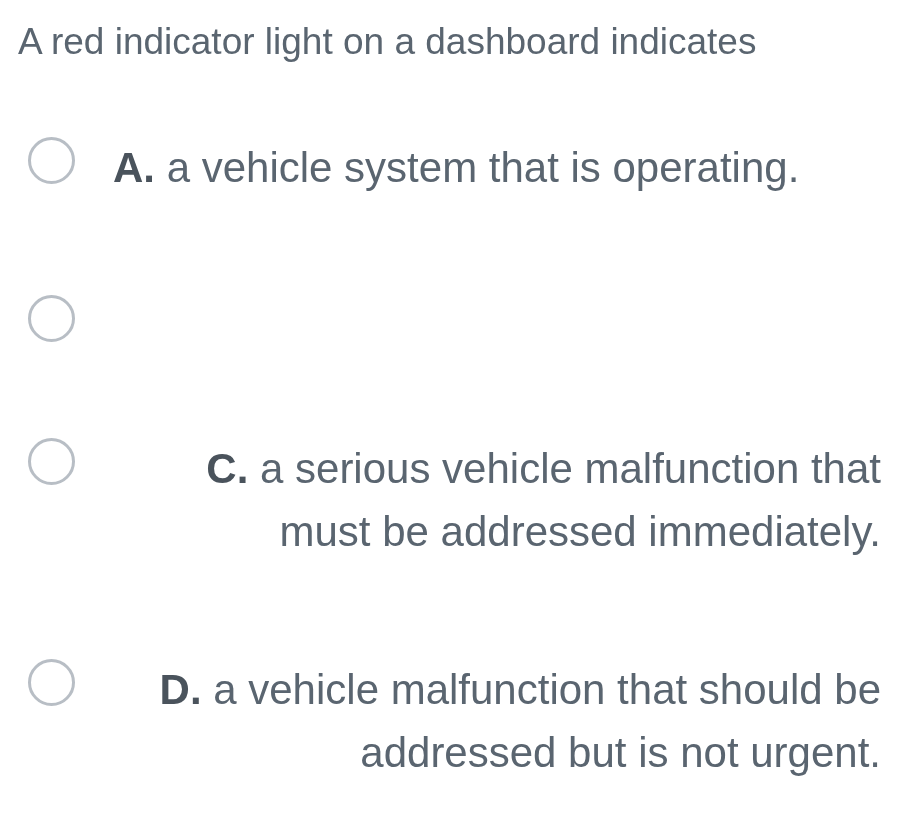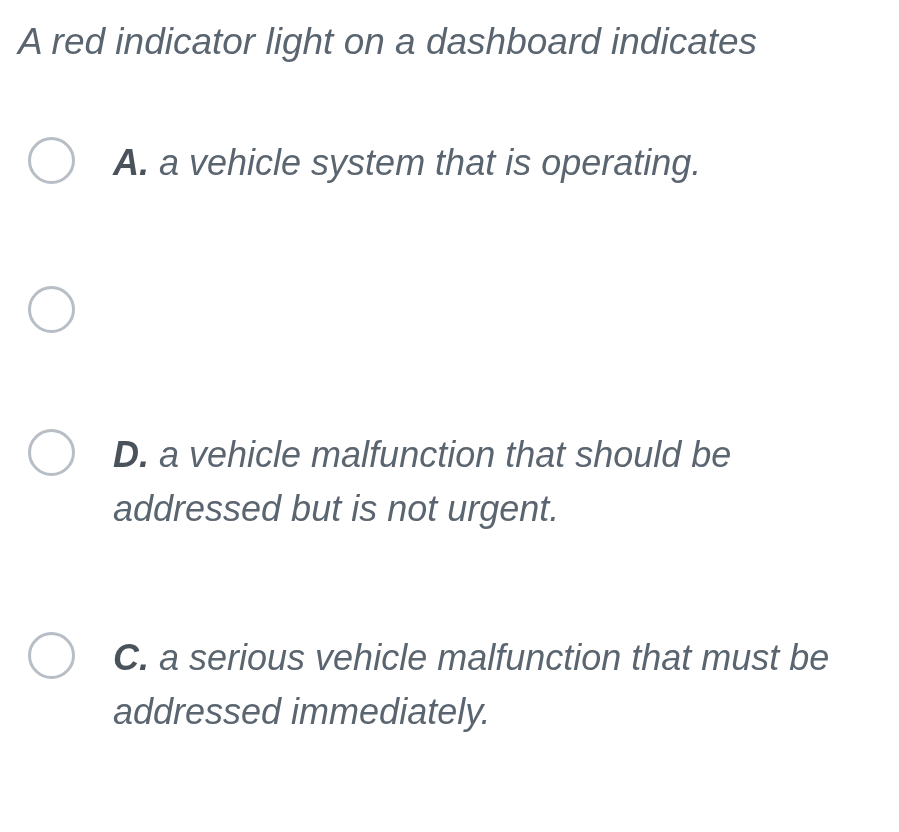--- a/index.html
+++ b/index.html
@@ -1,19 +1,18 @@
 <!DOCTYPE html>
 <html><head>
   <meta charset="utf-8">
   <style>
     * {
       margin: 0;
       padding: 0;
       box-sizing: border-box;
-      font-style: italic;
     }
     body {
       font-family: Arial, Helvetica, sans-serif;
       background: #ffffff;
       width: 899px;
       height: 832px;
       padding: 18px 18px 18px 18px;
     }
     .question-text {
       font-size: 37px;
@@ -36,24 +35,25 @@
     }
     .radio-circle {
       width: 47px;
       height: 47px;
       border: 3.5px solid #b8bec5;
       border-radius: 50%;
       flex-shrink: 0;
       margin-top: 1px;
     }
     .option-text {
-      font-size: 36px;
+      font-size: 42px;
       color: #5a6570;
       line-height: 1.5;
       font-weight: 400;
+      text-align: right;
     }
     .option-letter {
       font-weight: 700;
       color: #4a535c;
     }
   </style>
 </head>
 <body>
 
 <div class="question-text">A red indicator light on a dashboard indicates</div>
@@ -68,26 +68,26 @@
     </div>
   </div>
 
   <div class="option">
     <div class="radio-circle"></div>
   </div>
 
   <div class="option">
     <div class="radio-circle"></div>
     <div class="option-text">
-      <span class="option-letter">D.</span>
-      <span>a vehicle malfunction that should be addressed but is not urgent.</span>
+      <span class="option-letter">C.</span>
+      <span>a serious vehicle malfunction that must be addressed immediately.</span>
     </div>
   </div>
 
   <div class="option">
     <div class="radio-circle"></div>
     <div class="option-text">
-      <span class="option-letter">C.</span>
-      <span>a serious vehicle malfunction that must be addressed immediately.</span>
+      <span class="option-letter">D.</span>
+      <span>a vehicle malfunction that should be addressed but is not urgent.</span>
     </div>
   </div>
 
 </div>
 
 </body></html>

